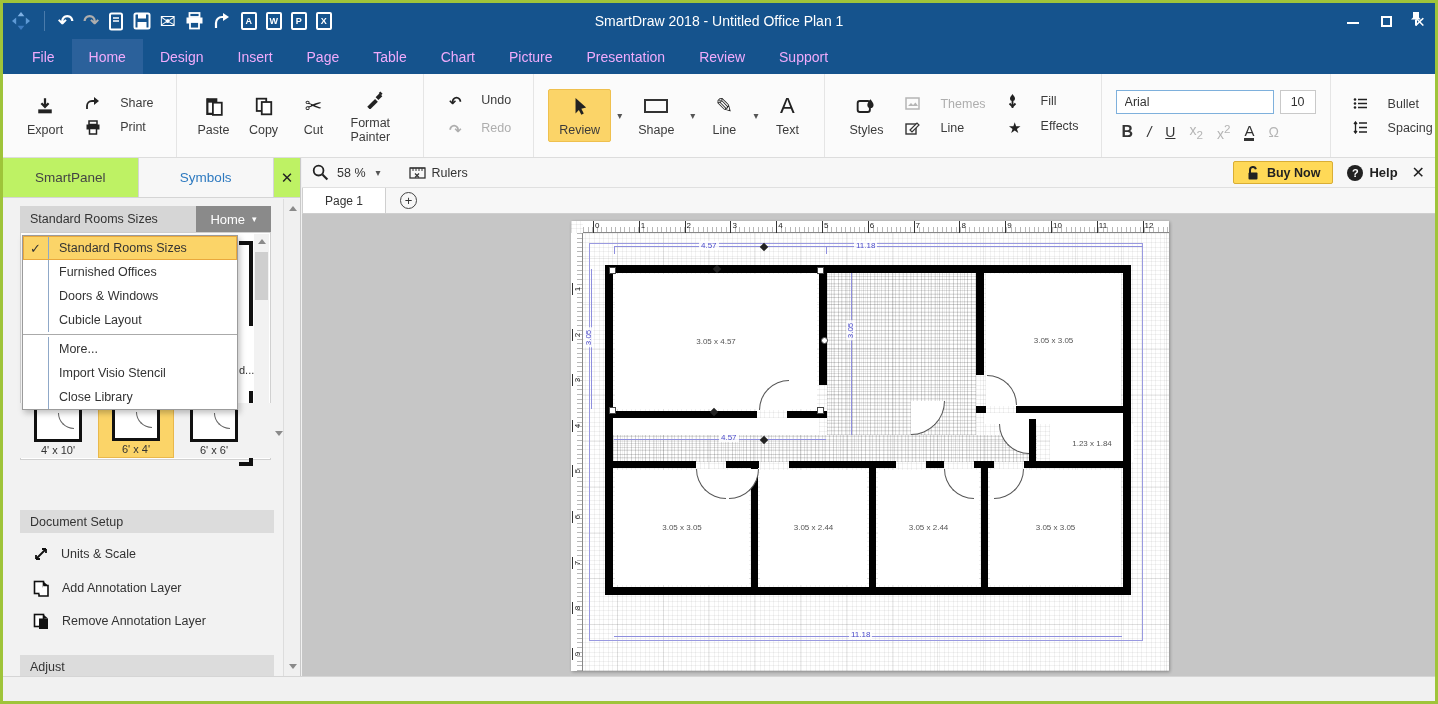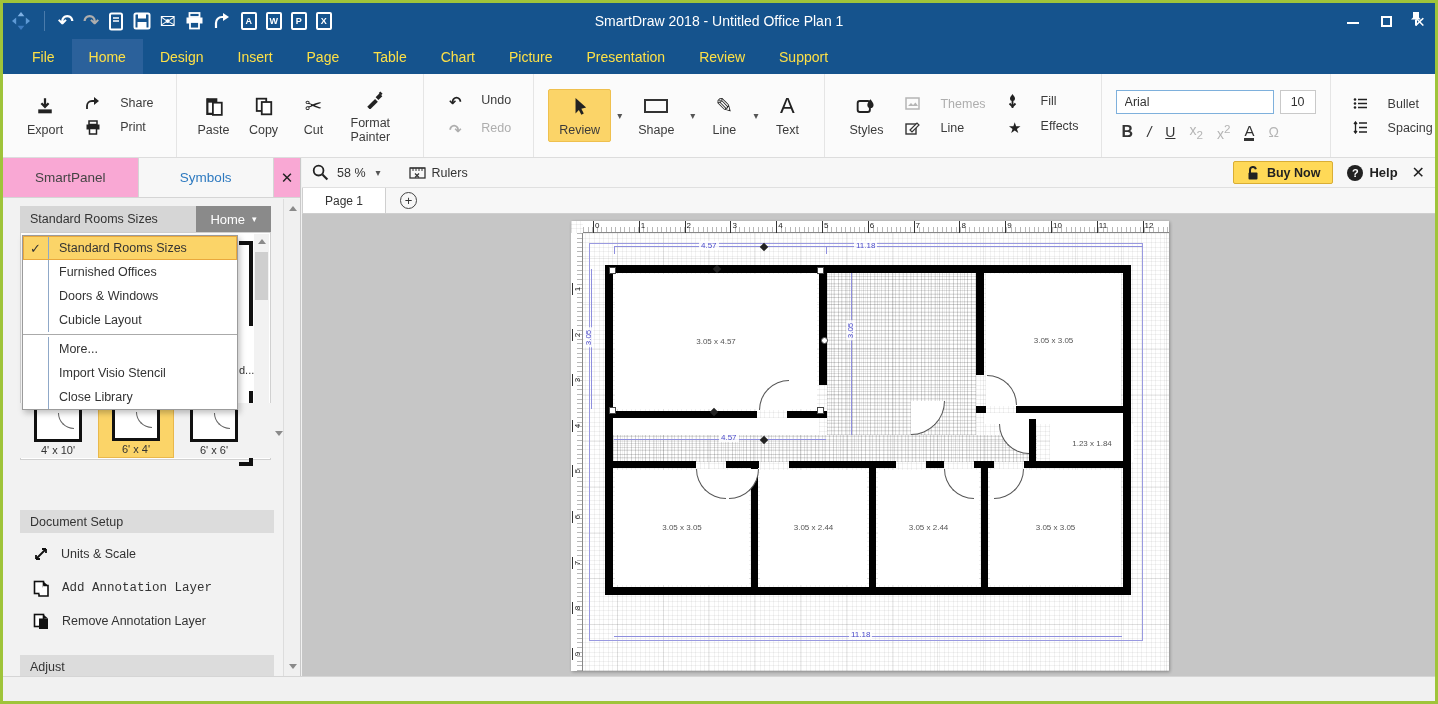--- a/index.html
+++ b/index.html
@@ -15,21 +15,21 @@
   .tb-glyph.dim { color:#7E9CBC; }
   .tbdoc { width:16px; height:18px; border:2px solid #fff; border-radius:2px; display:flex; align-items:center; justify-content:center; font-size:9px; font-weight:bold; color:#fff; }
   #win-title { position:absolute; left:0; right:0; text-align:center; font-size:14px; color:#fff; pointer-events:none; }
   .win-ctrls { position:absolute; right:10px; top:0; height:36px; display:flex; align-items:center; gap:22px; }
   .wc { color:#fff; font-size:17px; line-height:1; cursor:default; }
   .wc .box { display:inline-block; width:11px; height:11px; border:2px solid #fff; }
   .wc .minus { display:inline-block; width:12px; height:2px; background:#fff; margin-bottom:3px; }
 
   
   #menubar { position:absolute; left:0; top:36px; right:0; height:35px; background:#15538D; display:flex; align-items:stretch; padding-left:12px; }
-  .menu-item { color:#fde047; font-size:14px; padding:0 17px; display:flex; align-items:center; cursor:default; }
+  .menu-item { color:#f0abfc; font-size:14px; padding:0 17px; display:flex; align-items:center; cursor:default; }
   .menu-item.active { background:#2B619B; }
   #pin { position:absolute; right:12px; top:8px; }
 
   
   #ribbon { position:absolute; left:0; top:71px; right:0; height:84px; background:#FBFBFB; border-bottom:1px solid #DDD; display:flex; align-items:stretch; }
   .rgroup { display:flex; align-items:center; gap:4px; padding:6px 14px; border-right:1px solid #E5E5E5; }
   .bigbtn { display:flex; flex-direction:column; align-items:center; justify-content:center; gap:5px; padding:4px 10px; min-width:46px; color:#3B3B3B; font-size:12.5px; }
   .bigbtn .ic { height:24px; display:flex; align-items:center; justify-content:center; font-size:21px; color:#222; }
   .stack { display:flex; flex-direction:column; gap:10px; justify-content:center; padding:0 8px; font-size:12.5px; color:#3B3B3B; }
   .srow { display:flex; align-items:flex-start; gap:17px; }
@@ -45,21 +45,21 @@
   .font-row2 { display:flex; align-items:center; gap:14px; padding-left:6px; font-size:14px; color:#333; }
   .fb { cursor:default; }
   .fb.b { font-weight:bold; font-size:16px; }
   .fb.i { font-style:italic; font-size:15px; }
   .fb.u { text-decoration:underline; }
   .fb.a { border-bottom:3px solid #333; line-height:1; font-size:15px; }
   .gray { color:#B5B5B5 !important; }
 
   
   #panel { position:absolute; left:0; top:155px; width:298px; bottom:25px; background:#F2F2F2; border-right:1px solid #C9C9C9; }
-  #panel-tabs { display:flex; height:40px; border-bottom:1px solid #D5D5D5; background:#f9a8d4;text-align:center; }
+  #panel-tabs { display:flex; height:40px; border-bottom:1px solid #D5D5D5; background:#bef264;text-align:center; }
   .ptab { flex:1; display:flex; align-items:center; justify-content:center; font-size:13.5px; color:#444; border-right:1px solid #D5D5D5; }
   .ptab.active { background:#F7F7F7; color:#2E7AC0; }
   #panel-close { width:26px; display:flex; align-items:center; justify-content:center; font-weight:bold; font-size:15px; color:#222; }
   #lib-header { position:absolute; left:17px; top:48px; width:251px; height:26px; display:flex; }
   #lib-title { flex:1; background:#D6D6D6; display:flex; align-items:center; padding:0 10px; font-size:12.5px; color:#333; }
   #lib-more { width:75px; background:#8A8A8A; color:#fff; display:flex; align-items:center; justify-content:center; gap:7px; font-size:13px; }
   #sym-area { position:absolute; left:17px; top:74px; width:251px; height:228px; background:#FFF; border:1px solid #D0D0D0; }
   #sym-scroll { position:absolute; right:1px; top:1px; width:15px; bottom:1px; background:#F2F2F2; }
   .scr-btn { position:absolute; left:0; width:15px; height:15px; display:flex; align-items:center; justify-content:center; }
   .tri-up { width:0;height:0;border-left:4px solid transparent;border-right:4px solid transparent;border-bottom:5px solid #8A8A8A; }
@@ -498,21 +498,21 @@
 
     <div class="prow" style="top:385px;">
       <span>
           <svg width="16" height="16" viewBox="0 0 16 16">
             <path d="M3 13L13 3" stroke="#111" stroke-width="1.8"></path>
             <path d="M13 3h-4M13 3v4M3 13h4M3 13V9" fill="none" stroke="#111" stroke-width="1.8"></path>
           </svg>
         </span>
       <span>Units &amp; Scale</span>
     </div>
-    <div class="prow" style="top:419px;font-family:Liberation Mono, monospace;">
+    <div class="prow" style="top:419px;">
       <span>
           <svg width="17" height="17" viewBox="0 0 17 17">
             <rect x="1.5" y="1.5" width="9" height="12" fill="#fff" stroke="#111" stroke-width="1.6"></rect>
             <path d="M10.5 5.5H15V16H6v-2.5" fill="#fff" stroke="#111" stroke-width="1.6"></path>
             <path d="M11 2l4 3.5h-4z" fill="#111"></path>
           </svg>
         </span>
       <span>Add Annotation Layer</span>
     </div>
     <div class="prow" style="top:452px;">

